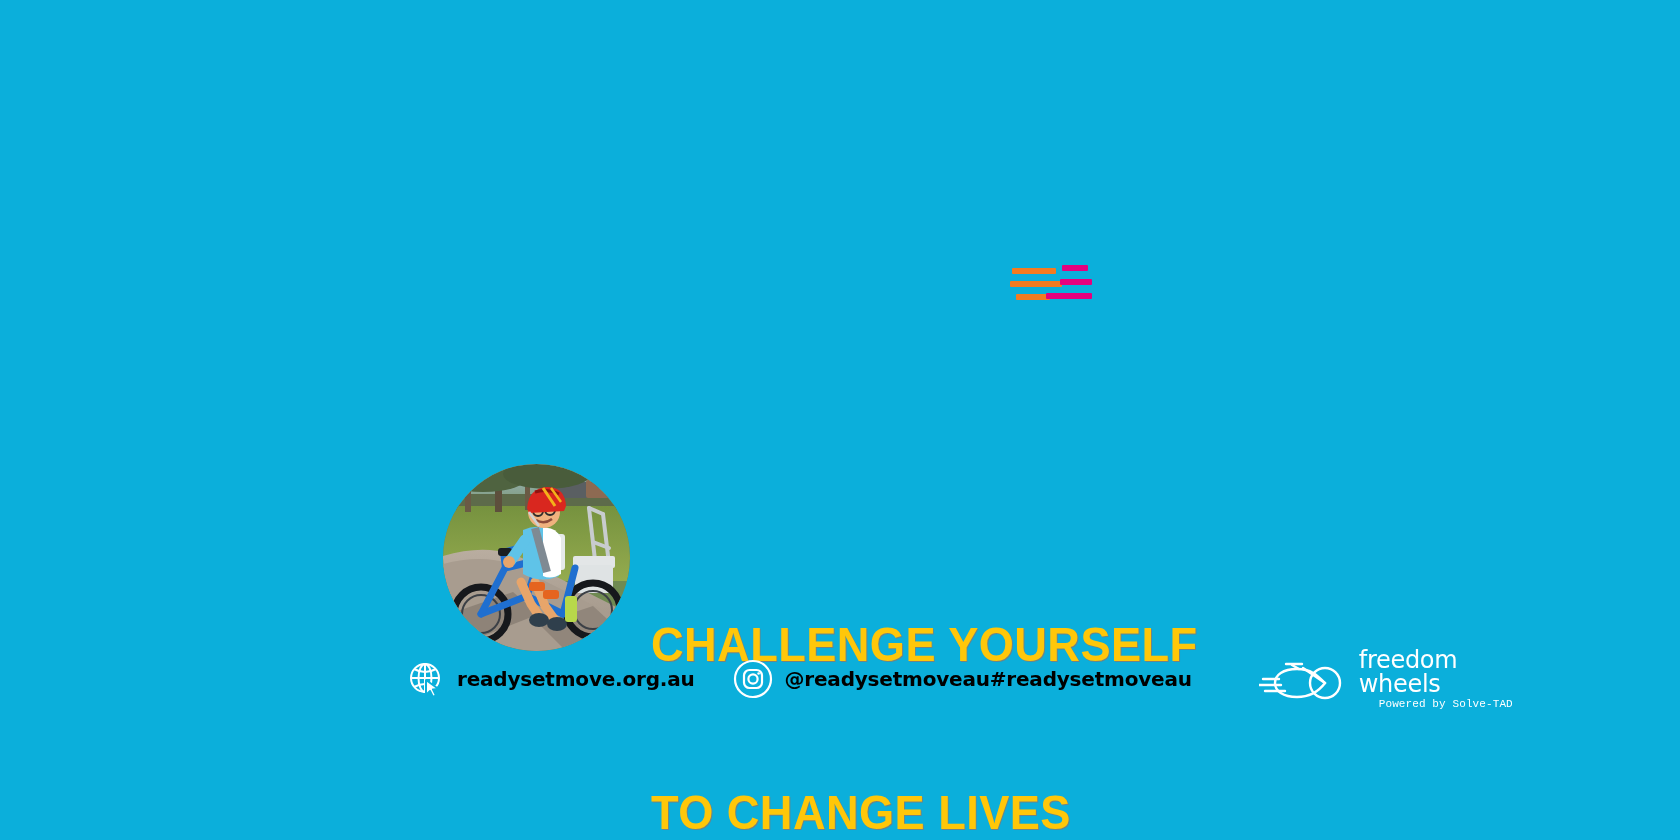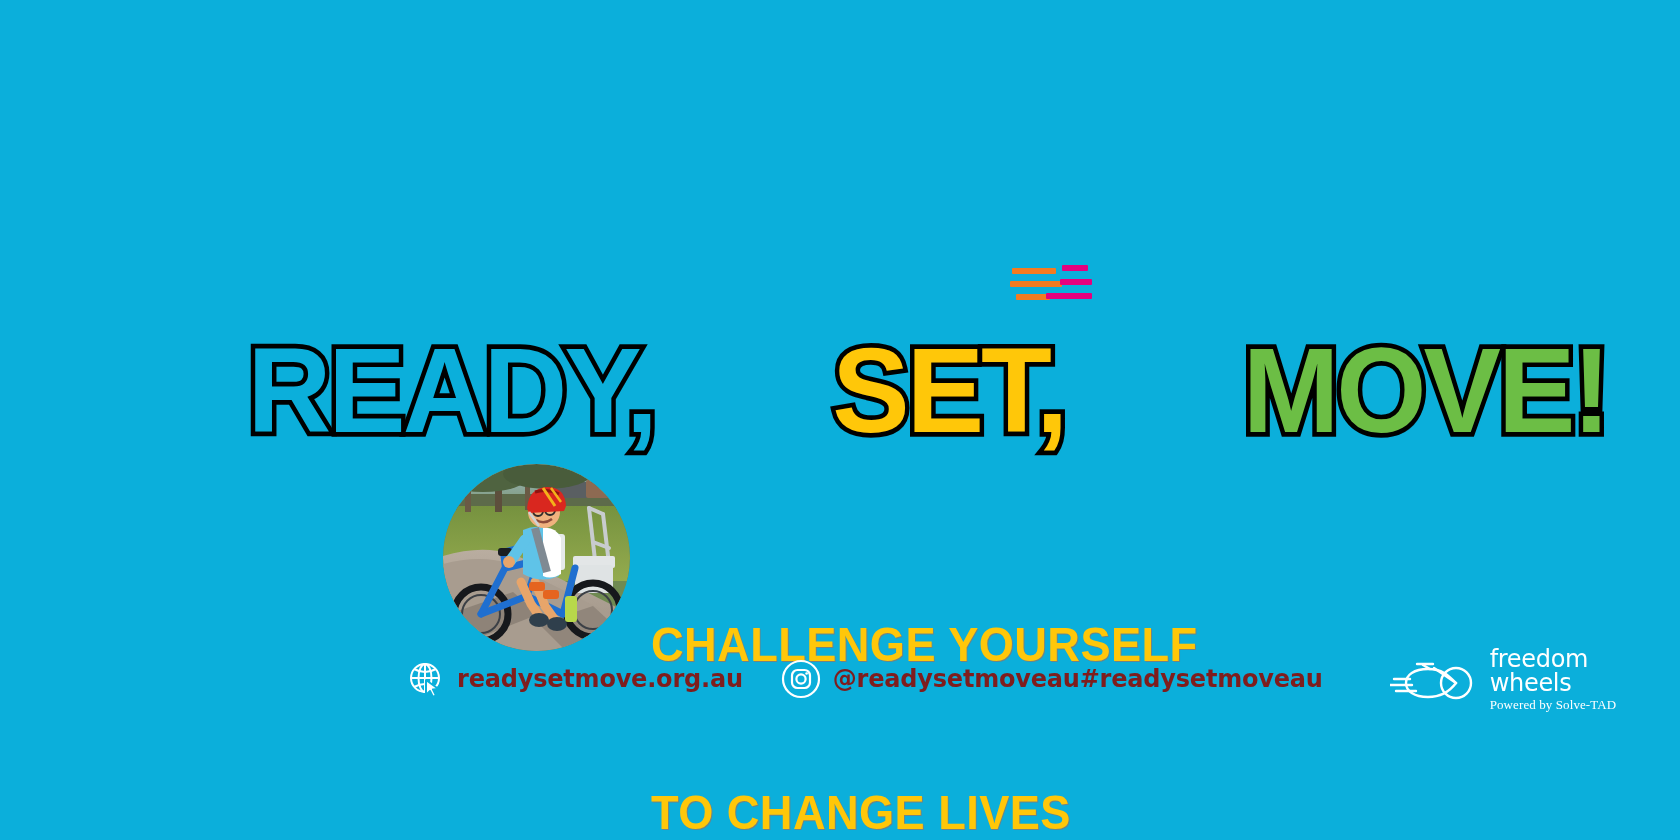--- a/index.html
+++ b/index.html
@@ -111,23 +111,23 @@
     top:655px;
     height:48px;
     display:flex;
     align-items:center;
     color:#ffffff;
   }
   .foot-item { display:flex; align-items:center; }
   .foot-label {
     font-family:"DejaVu Sans", sans-serif;
     font-weight:bold;
-    font-size:24px;
+    font-size:20px;
     letter-spacing:-0.2px;
-    color:#7f1d1d;
+    color:#000000;
     white-space:nowrap;
   }
   #globe-icon  { width:36px; height:36px; margin-right:13px; }
   #instagram-icon { width:40px; height:40px; margin-right:12px; }
   #web-item { margin-right:38px; }
   #insta-item { }
   #hashtag { margin-right:57px; }
 
   
   #fw-logo { display:flex; align-items:center; margin-left:10px;justify-content:flex-end; }
@@ -135,44 +135,34 @@
   #fw-text { line-height:1; }
   .fw-line {
     font-family:"DejaVu Sans", sans-serif;
     font-weight:normal;
     font-size:24px;
     color:#ffffff;
     letter-spacing:-0.3px;
     display:block;
   }
   #fw-tag {
-    font-family:Liberation Serif, serif;
-    font-size:13px;
+    font-family:Liberation Mono, monospace;
+    font-size:11px;
     color:#ffffff;
     display:block;
     margin-top:3px;
     letter-spacing:0.1px;
+    margin-left:20px;
   }
 </style>
 </head>
 <body>
 
 <div id="banner">
 
-  <div id="logo-lockup">
-    <div class="logo-word word-ready">
-      <span class="fill">READY,</span>
-    </div>
-    <div class="logo-word word-set">
-      <span class="fill">SET,</span>
-    </div>
-    <div class="logo-word word-move">
-      <span class="fill">MOVE!</span>
-    </div>
-  </div>
 
   <div id="speed-lines">
     <i class="sl-o1"></i>
     <i class="sl-o2"></i>
     <i class="sl-o3"></i>
     <i class="sl-m1"></i>
     <i class="sl-m2"></i>
     <i class="sl-m3"></i>
   </div>
 

